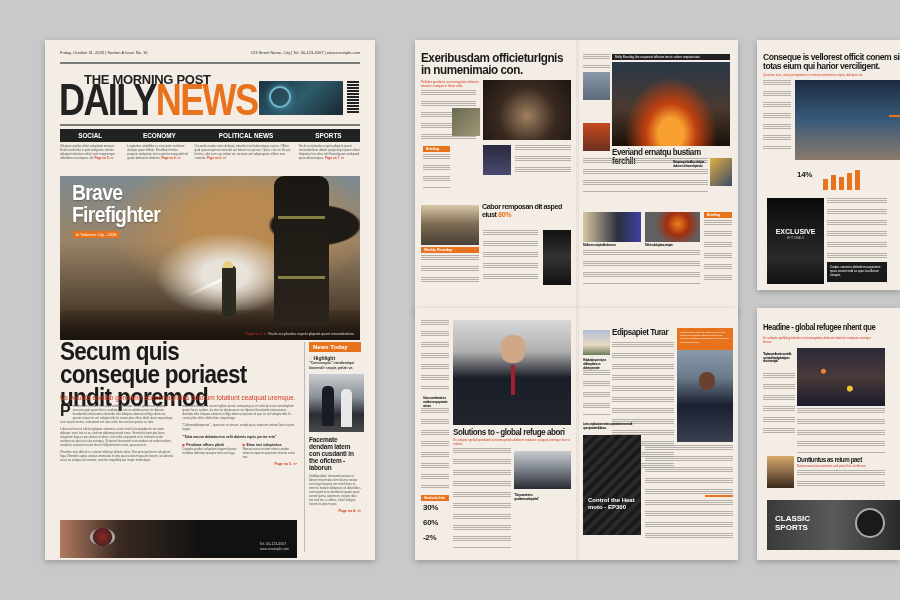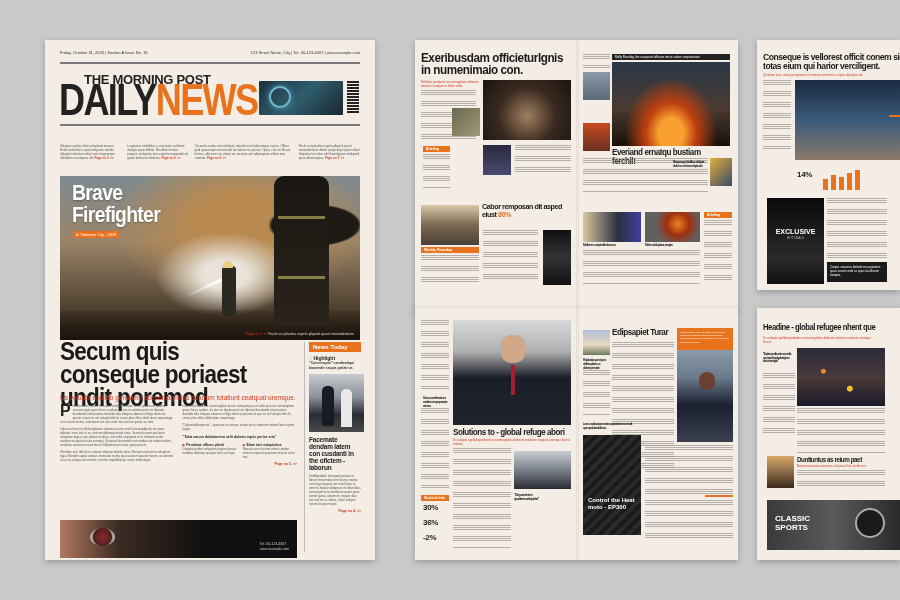--- a/index.html
+++ b/index.html
@@ -102,20 +102,26 @@
   <div class="masthead-sub">THE MORNING POST</div>
   <div class="masthead">
     <span class="dark">DAILY</span><span class="accent">NEWS</span>
   </div>
   <div class="mast-img">
       <div class="orb"></div>
     </div>
   <div class="barcode"></div>
   <div class="rule" style="top:84px"></div>
 
+  <div class="navbar">
+    <span>SOCIAL</span>
+    <span>ECONOMY</span>
+    <span>POLITICAL NEWS</span>
+    <span>SPORTS</span>
+  </div>
 
   <div class="teasers">
     <div class="teaser"><span>Volupiae explias eliati volupitatia mosaut. Entet eaeliunda is pota tempores remole doluptat inolutiam velicit sunt magniempe officidene narumpora ulit.</span> <span class="pg">Page no 5. &gt;&gt;</span></div>
     <div class="teaser"><span>Lorgiantas endellibus a cum quite vertloron dolupta quae offitiati. Ro offiae trimolo paquiris moloptum tem aspectio nosquodit vel gratei dolesenia dolorise.</span> <span class="pg">Page no 6. &gt;&gt;</span></div>
     <div class="teaser" style="flex:1.6"><span>Occanda eusda cume dolupta, temolest unt laborumquo cuptus. Officia quid quaeresperum exerutat aut labore ius possei. Optat, cum im illa aut licimus, obit sum sus volant rec eosimar asit adipsapiam vellam etus comeria.</span> <span class="pg">Page no 2. &gt;&gt;</span></div>
     <div class="teaser"><span>Facils aut plauliae expelu pliquisit quunt reniendenitium dolole quisped qui quam allant hiliquime lori velas nihil faeroliquam moliquod, quae ollorasequas.</span> <span class="pg">Page no 7. &gt;&gt;</span></div>
   </div>
 
   <div class="hero">
     <div class="ground"></div>
@@ -256,21 +262,21 @@
   </div>
   <div class="sp-h" style="left:8px;top:88px;width:28px;font-size:3.5px;line-height:4px;">Ucium conferente ea ossition neque poratur rerrum.</div>
   <div class="txt" style="left:6px;top:100px;width:28px;height:80px;"></div>
   <div class="sp-h" style="left:38px;top:120px;width:130px;font-size:9px;line-height:9px;">Solutions to - global refuge abori</div>
   <div class="sp-red" style="left:38px;top:130px;width:118px;">Us volupta epellab gendamir acesemagnitias dolorum totatiunt ceatquat uremque facest endunt.</div>
   <div class="txt" style="left:38px;top:140px;width:58px;height:100px;"></div>
   <div class="img" style="left:99px;top:143px;width:57px;height:38px;background:linear-gradient(180deg,#c8ccd0,#8a9098 40%,#2a2c34);"></div>
   <div class="sp-h" style="left:99px;top:185px;width:30px;font-size:3.5px;line-height:4px;">"Ute porente tem quodioremadi quieriat"</div>
   <div class="orange-bar" style="left:6px;top:187px;width:28px;">Statistic Info</div>
   <div class="stat" style="left:8px;top:195px;">30%</div>
-  <div class="stat" style="left:8px;top:210px;">36%</div>
+  <div class="stat" style="left:8px;top:210px;">60%</div>
   <div class="stat" style="left:8px;top:225px;">-2%</div>
 
   <div class="img" style="left:168px;top:22px;width:27px;height:25px;background:linear-gradient(180deg,#b0c0d8,#e8d8c0 60%,#6a7a5a);"></div>
   <div class="sp-h" style="left:168px;top:50px;width:27px;font-size:3.5px;line-height:4px;">Hulpicatio quem ipsa uldisaquibus us dolorep aessite</div>
   <div class="txt" style="left:168px;top:62px;width:27px;height:45px;"></div>
   <div class="sp-h" style="left:197px;top:20px;width:70px;font-size:9px;line-height:9px;">Edipsapiet Turar</div>
   <div class="txt" style="left:197px;top:34px;width:62px;height:130px;"></div>
   <div class="img" style="left:262px;top:20px;width:56px;height:22px;background:#e8731c;color:#fff;font-size:2.5px;padding:3px;line-height:3.2px;">"Nulla quiatur aute ius riunt ferum et hum fugiam es voluptae sequis dolorum illa nuorque minctum dolorisquam, ut aliquiscria quid dolupta tura."</div>
   <div class="img" style="left:262px;top:42px;width:56px;height:92px;background:linear-gradient(180deg,#8a9aaa,#6a7a8a 30%,#1a2030 60%,#3a4050);">
     <div style="position:absolute;left:22px;top:22px;width:16px;height:18px;background:#6a4030;border-radius:8px;"></div>

